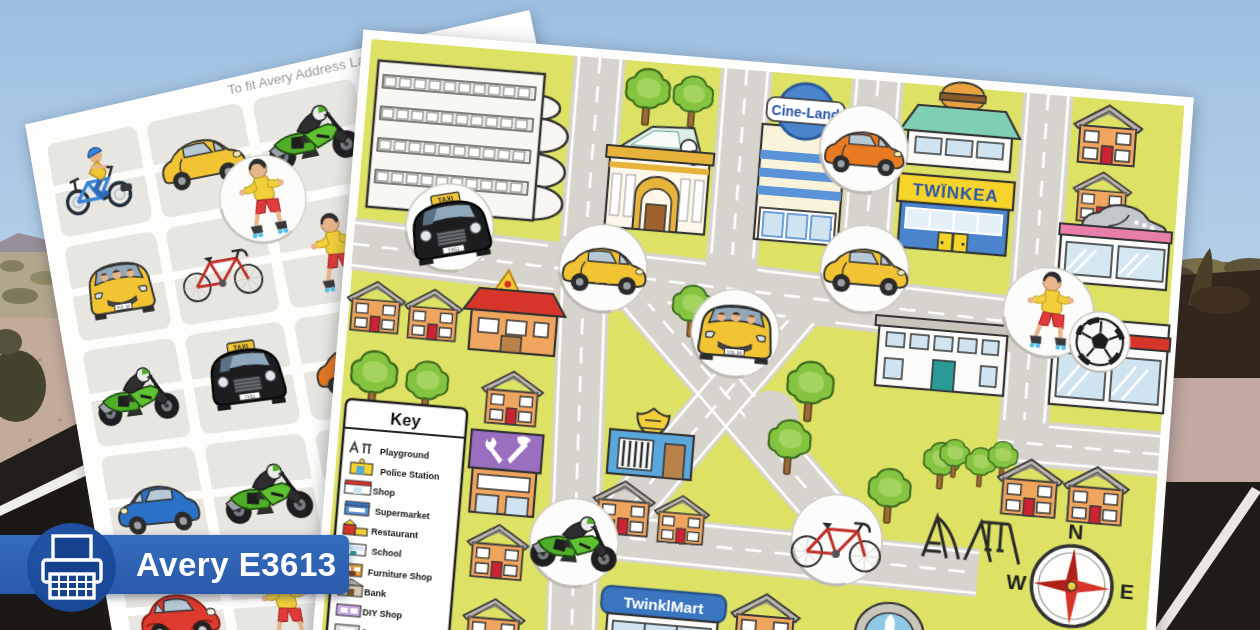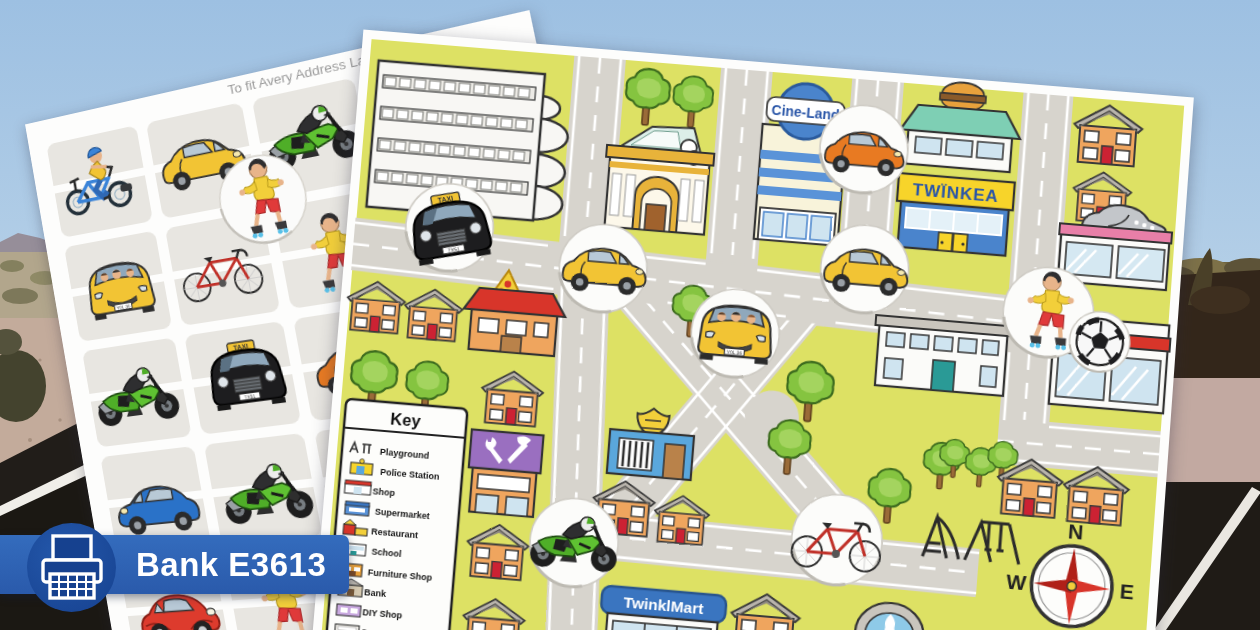--- a/index.html
+++ b/index.html
@@ -745,15 +745,15 @@
     </g>
     <g stroke="#ffffff" stroke-width="2">
       <line x1="14" y1="51" x2="58" y2="51"></line>
         <line x1="14" y1="58" x2="58" y2="58"></line>
       <line x1="23" y1="44" x2="23" y2="66"></line>
         <line x1="32" y1="44" x2="32" y2="66"></line>
         <line x1="41" y1="44" x2="41" y2="66"></line>
         <line x1="50" y1="44" x2="50" y2="66"></line>
     </g>
   </svg>
-  <div class="abs" style="left:136px;top:546px;font-size:33px;font-weight:bold;color:#ffffff;letter-spacing:.5px;">Bank E3613</div>
+  <div class="abs" style="left:136px;top:546px;font-size:33px;font-weight:bold;color:#ffffff;letter-spacing:.5px;">Avery E3613</div>
 
 </div>
 
 </body></html>

